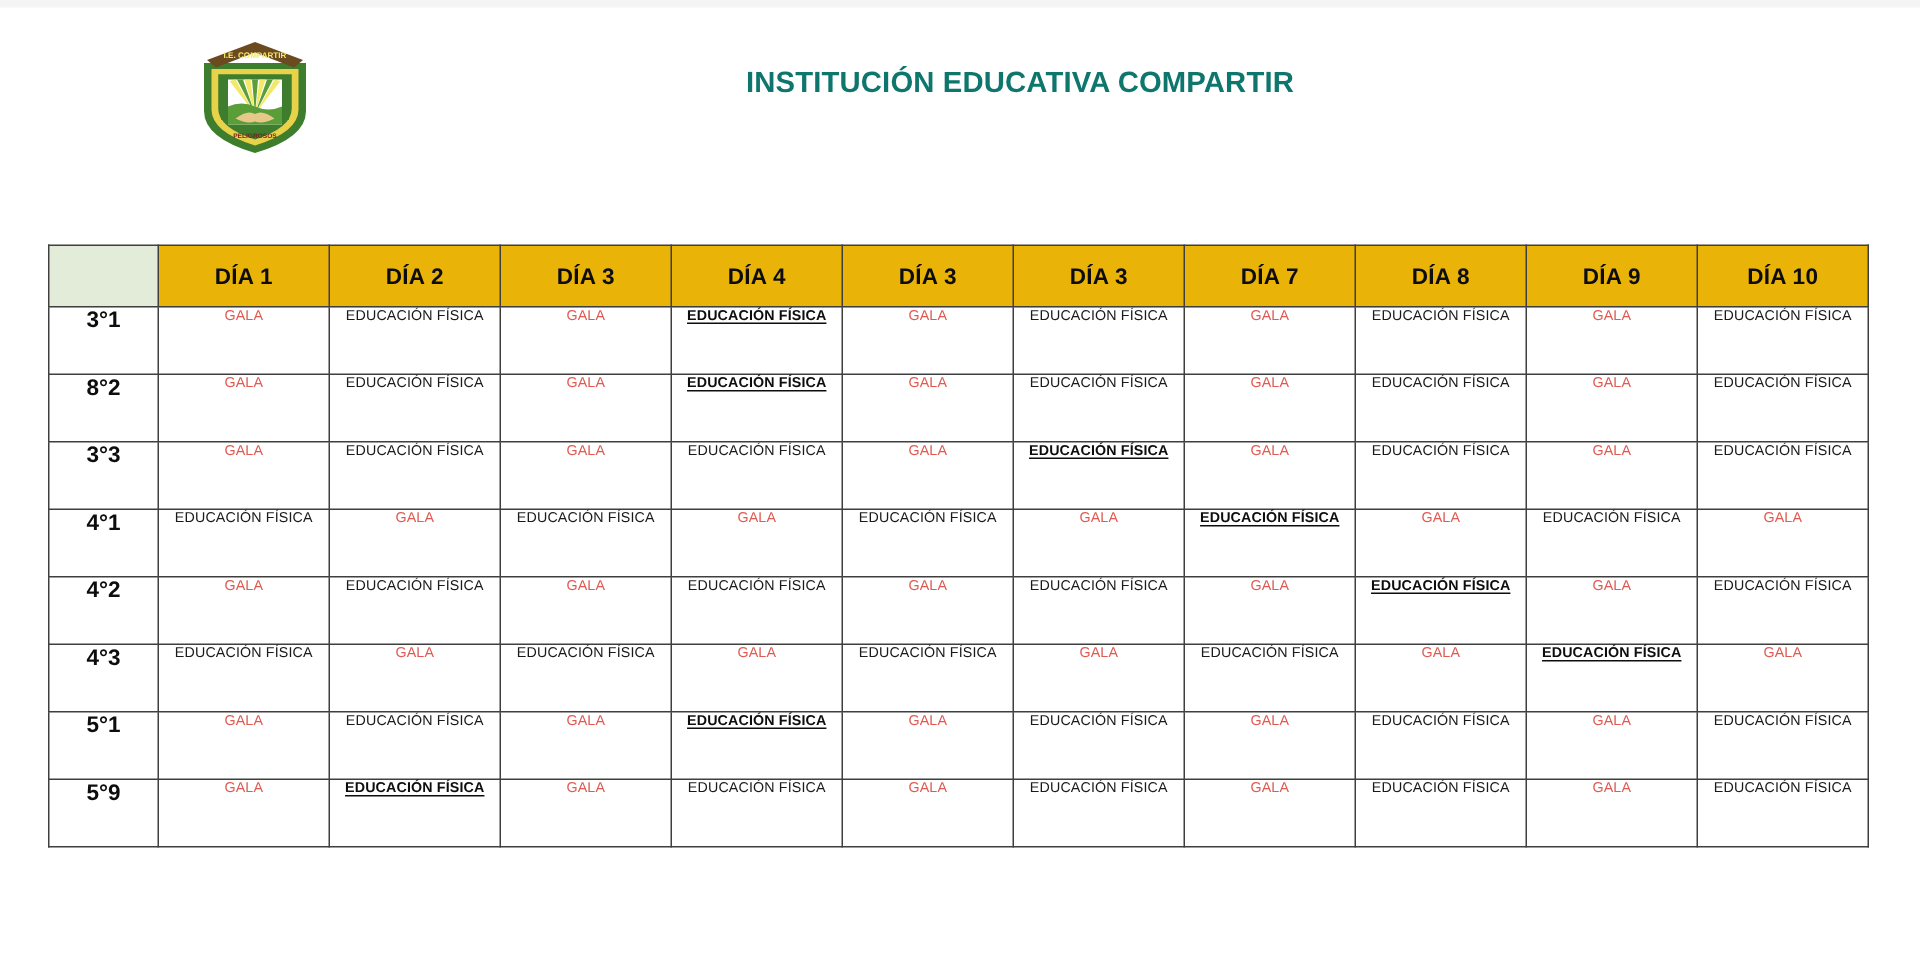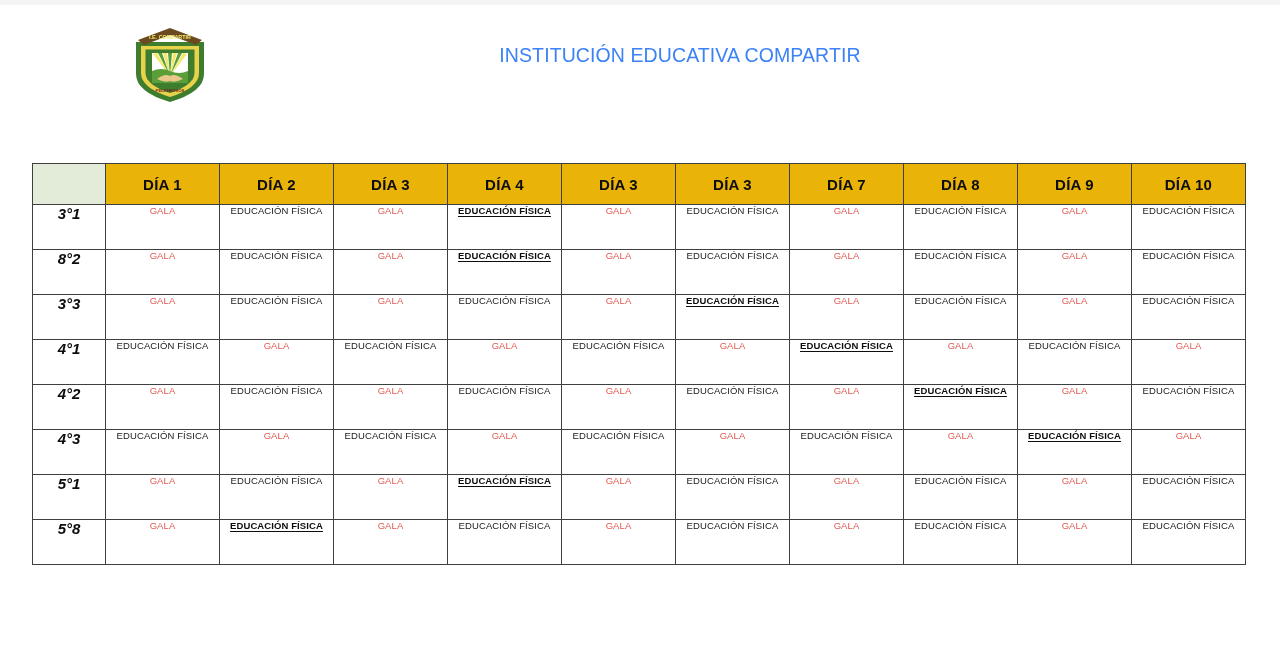--- a/index.html
+++ b/index.html
@@ -42,24 +42,24 @@
 
   .title-block {
     position: absolute;
     left: 300px;
     top: 28px;
     width: 760px;
     text-align: center;
   }
   .title-line {
     font-size: 19.5px;
-    font-weight: normal;
+    font-weight: bold;
     letter-spacing: 0.1px;
     line-height: 27px;
-    color: #3b82f6;
+    color: #0f766e;
     white-space: nowrap;
   }
 
   
   .sheet {
     position: absolute;
     left: 32px;
     top: 163px;
     width: 1213px;
   }
@@ -94,21 +94,20 @@
 
   
   tr.data-row { height: 45px; }
   td.cls-cell {
     background: #e3ecd9;
     text-align: center;
     vertical-align: middle;
     font-size: 15px;
     font-weight: bold;
     color: #0d0d0d;
-    font-style: italic;
   }
   td.day-cell {
     text-align: center;
     padding-top: 7px;
     font-size: 9.5px;
     letter-spacing: 0.1px;
     line-height: 12px;
     color: #1a1a1a;
     white-space: nowrap;
   }
@@ -286,21 +285,21 @@
           <td class="day-cell gala"><span class="val">GALA</span></td>
           <td class="day-cell ef-mark"><span class="val">EDUCACIÓN FÍSICA</span></td>
           <td class="day-cell gala"><span class="val">GALA</span></td>
           <td class="day-cell ef"><span class="val">EDUCACIÓN FÍSICA</span></td>
           <td class="day-cell gala"><span class="val">GALA</span></td>
           <td class="day-cell ef"><span class="val">EDUCACIÓN FÍSICA</span></td>
           <td class="day-cell gala"><span class="val">GALA</span></td>
           <td class="day-cell ef"><span class="val">EDUCACIÓN FÍSICA</span></td>
         </tr>
         <tr class="data-row">
-          <td class="cls-cell">5°8</td>
+          <td class="cls-cell">5°9</td>
           <td class="day-cell gala"><span class="val">GALA</span></td>
           <td class="day-cell ef-mark"><span class="val">EDUCACIÓN FÍSICA</span></td>
           <td class="day-cell gala"><span class="val">GALA</span></td>
           <td class="day-cell ef"><span class="val">EDUCACIÓN FÍSICA</span></td>
           <td class="day-cell gala"><span class="val">GALA</span></td>
           <td class="day-cell ef"><span class="val">EDUCACIÓN FÍSICA</span></td>
           <td class="day-cell gala"><span class="val">GALA</span></td>
           <td class="day-cell ef"><span class="val">EDUCACIÓN FÍSICA</span></td>
           <td class="day-cell gala"><span class="val">GALA</span></td>
           <td class="day-cell ef"><span class="val">EDUCACIÓN FÍSICA</span></td>

